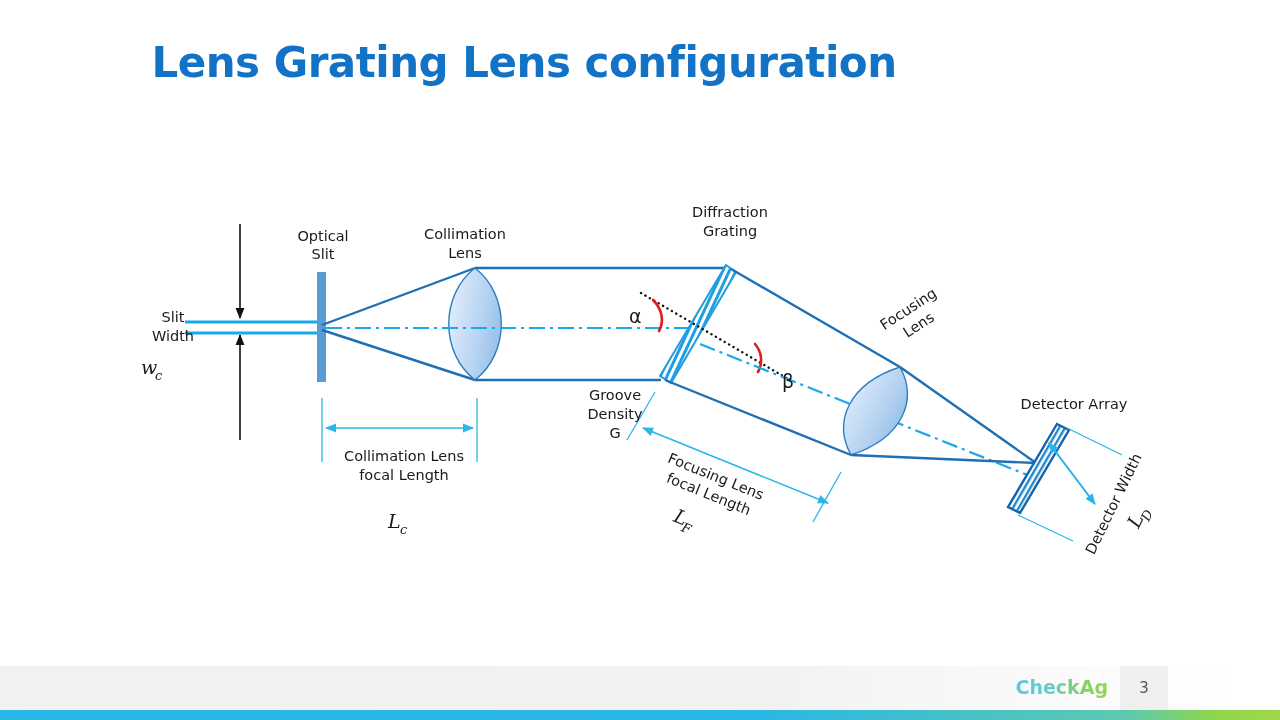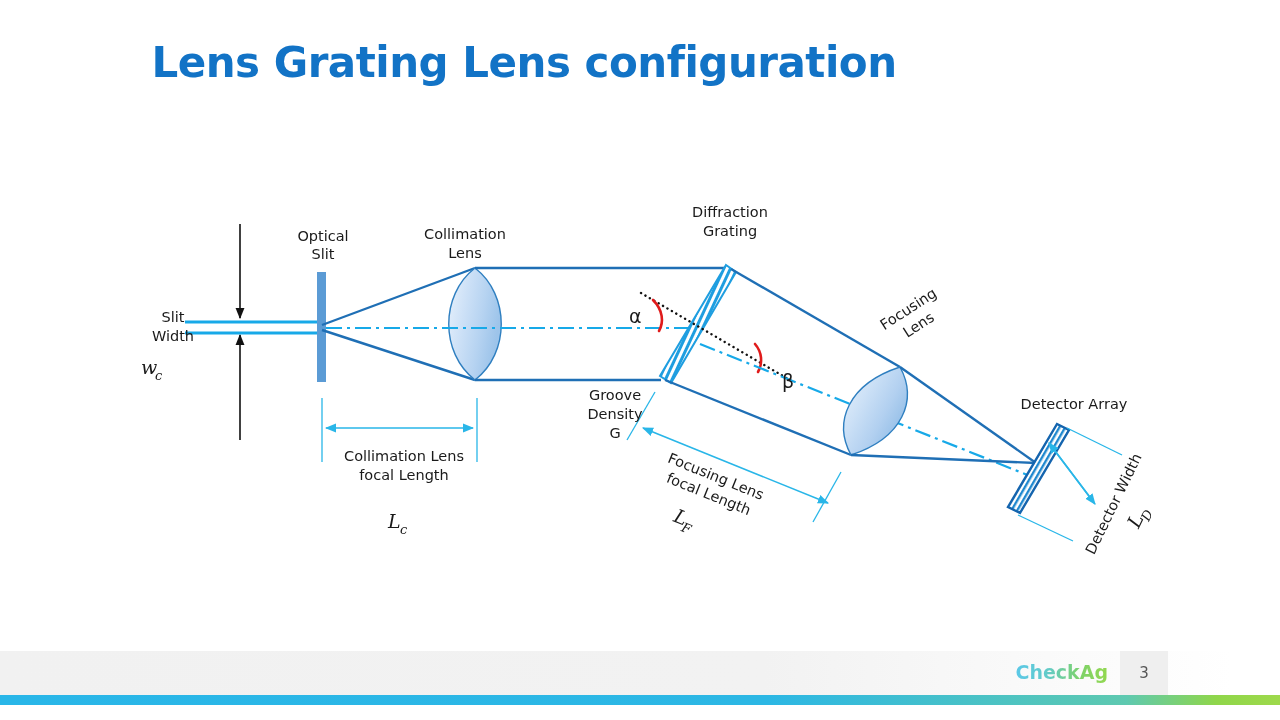--- a/index.html
+++ b/index.html
@@ -36,21 +36,21 @@
     left: 0;
     top: 0;
     width: 1280px;
     height: 720px;
   }
 
   
   #footer {
     position: absolute;
     left: 0;
-    bottom: 15px;
+    bottom: 0;
     width: 1168px;
     height: 60px;
   }
   #footer-panel {
     position: absolute;
     left: 0;
     top: 6px;
     width: 1232px;
     height: 44px;
     background: linear-gradient(to right, #f1f1f1 0%, #f2f2f2 62%, #fbfbfb 88%, #ffffff 100%);

